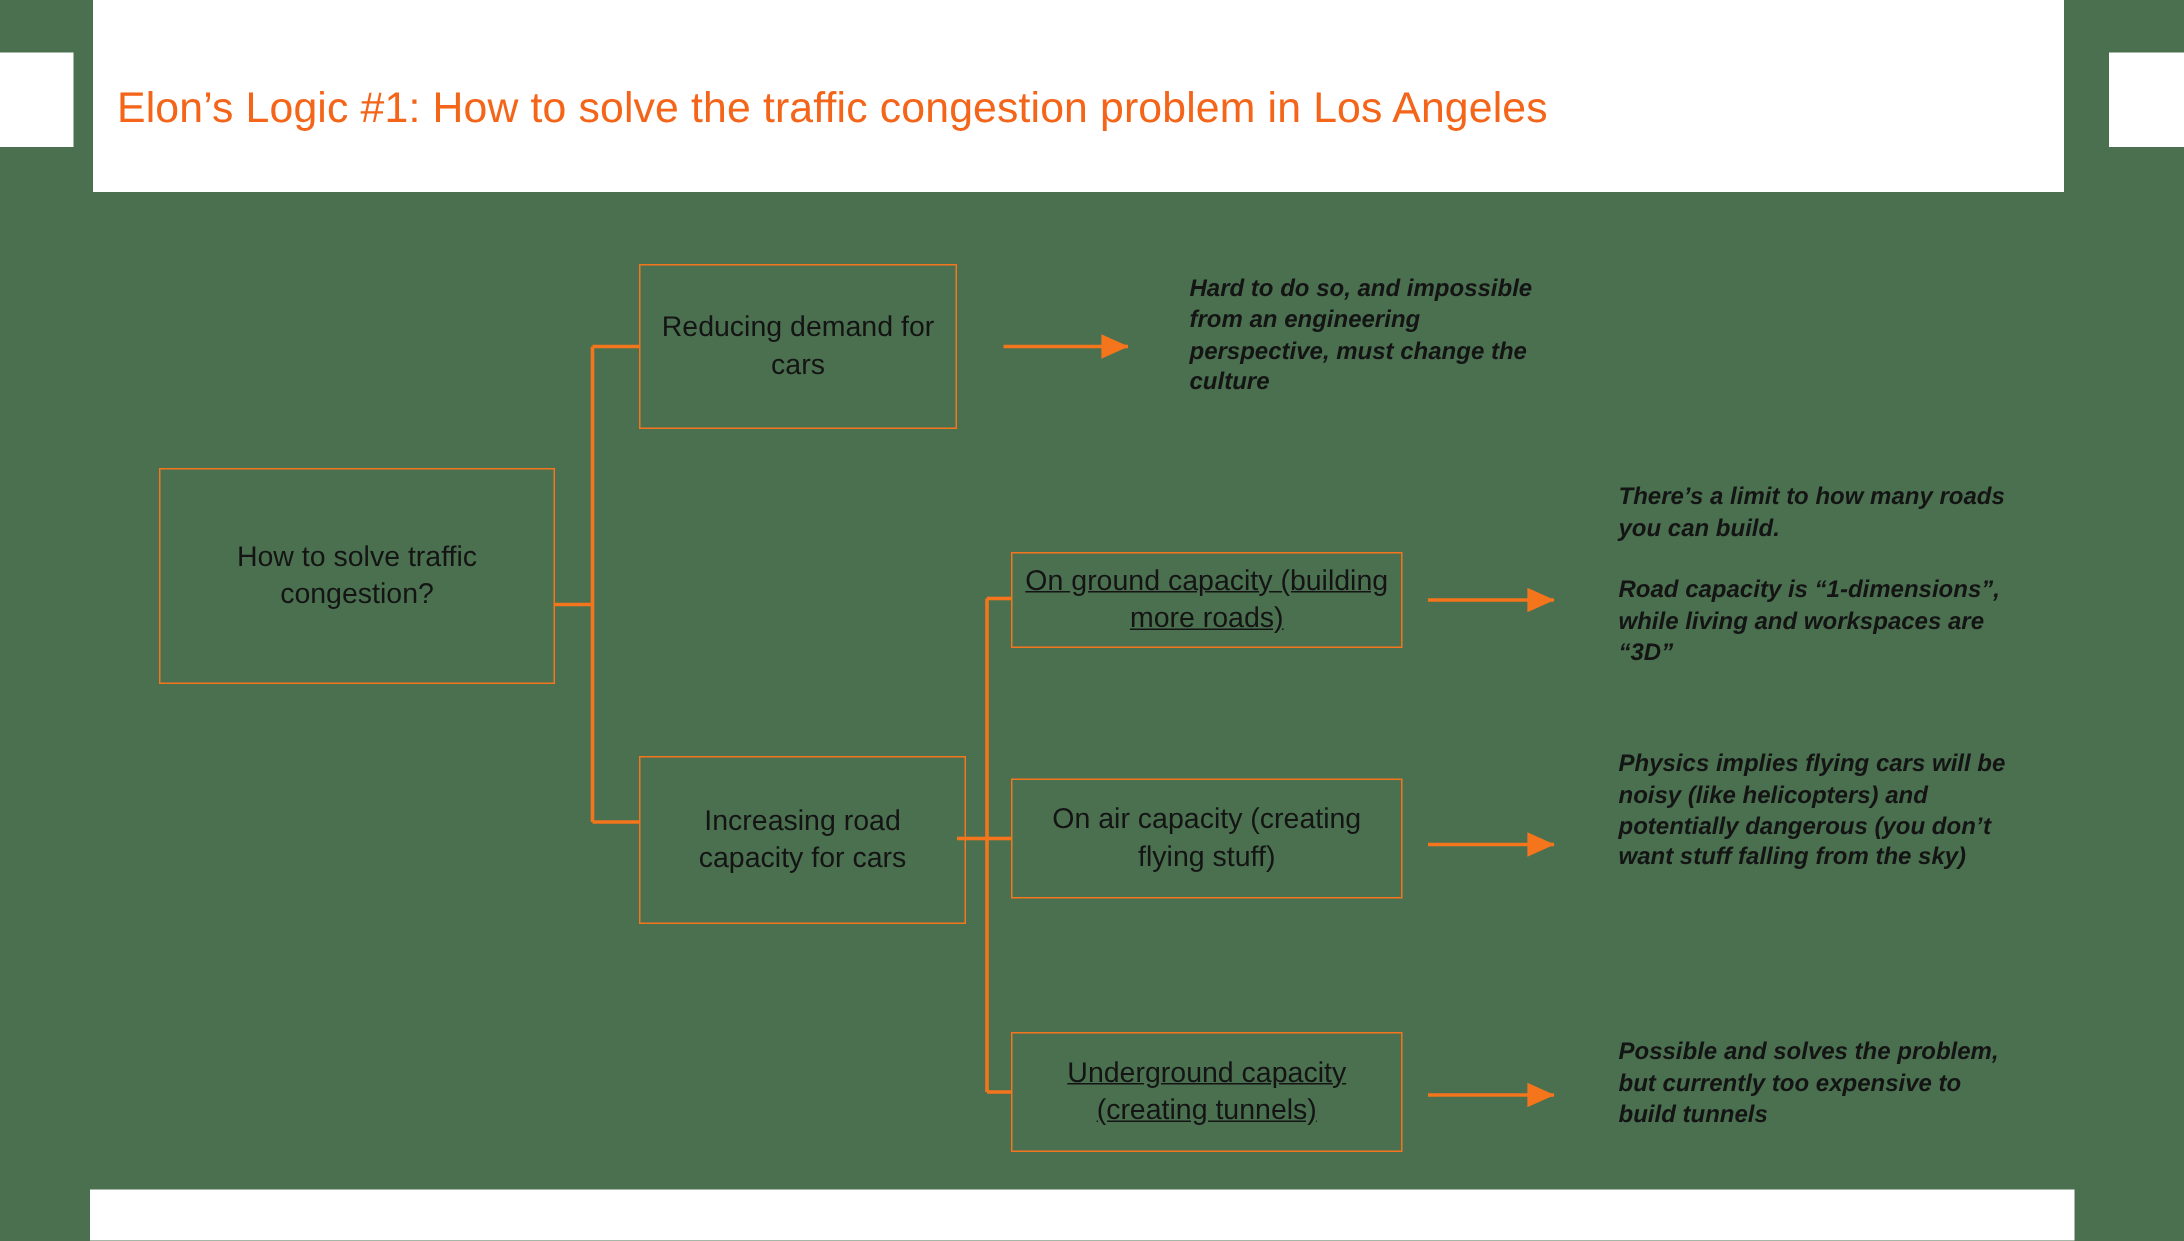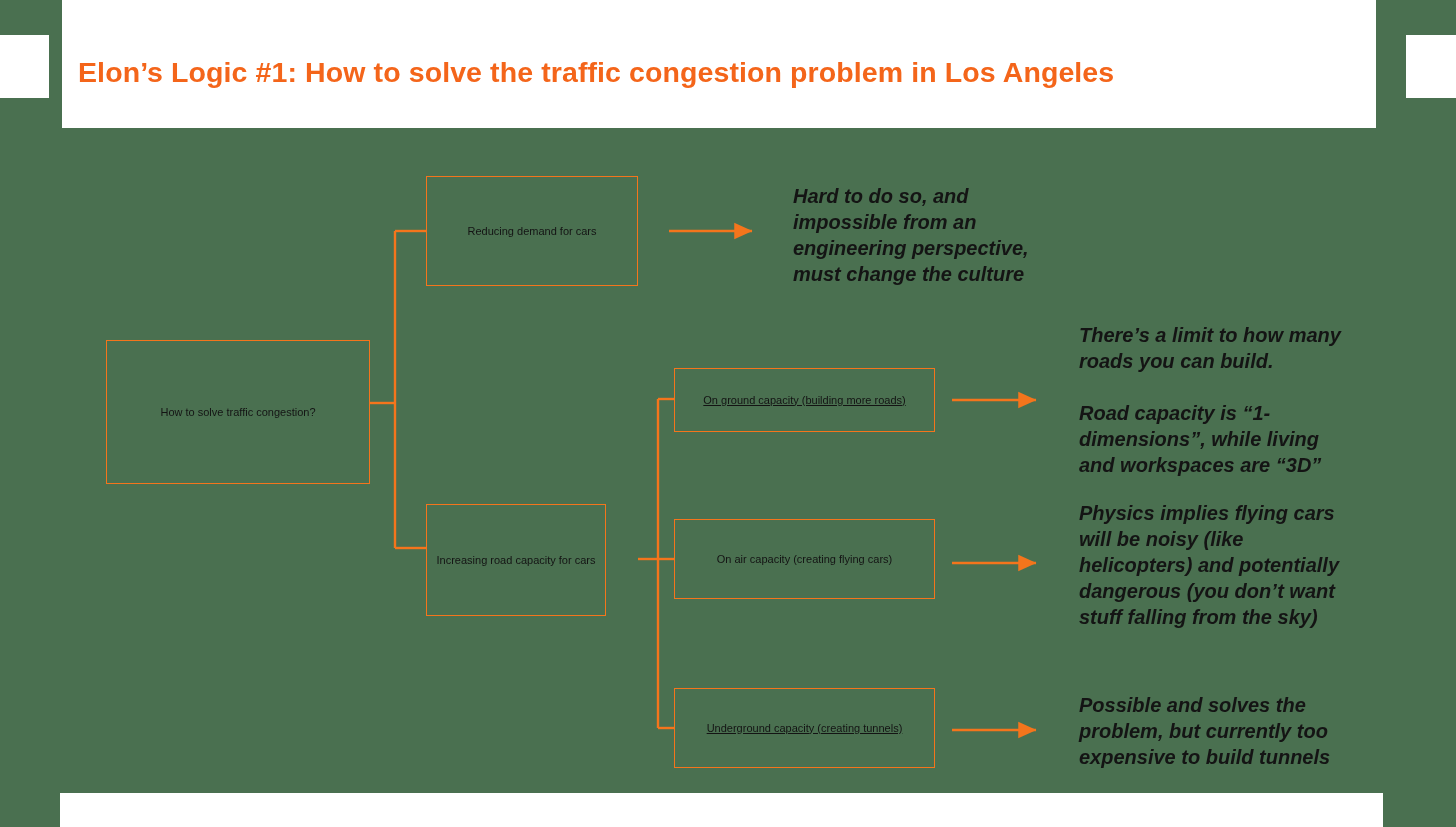--- a/index.html
+++ b/index.html
@@ -27,21 +27,21 @@
   #header-band  { left: 62px;  top: 0;     width: 1314px; height: 128px; }
   #footer-band  { left: 60px;  top: 793px; width: 1323px; height: 34px; }
 
   
   #page-title {
     position: absolute;
     left: 78px;
     top: 56px;
     width: 1260px;
     font-size: 28.5px;
-    font-weight: bold;
+    font-weight: normal;
     color: #f4651a;
     letter-spacing: 0.1px;
     white-space: nowrap;
   }
 
   
   #diagram {
     position: absolute;
     left: 0;
     top: 0;
@@ -53,38 +53,38 @@
   .node {
     position: absolute;
     box-sizing: border-box;
     border: 1.6px solid #f4751c;
     background: transparent;
     display: flex;
     align-items: center;
     justify-content: center;
     text-align: center;
     color: #141414;
-    font-size: 11px;
+    font-size: 19px;
     line-height: 1.32;
     padding: 2px 8px;
   }
   .node span { display: block; }
 
-  #node-root        { left: 106px; top: 340px; width: 264px; height: 144px; }
+  #node-root        { left: 106px; top: 312px; width: 264px; height: 144px; }
   #node-demand      { left: 426px; top: 176px; width: 212px; height: 110px; }
-  #node-capacity    { left: 426px; top: 504px; width: 180px; height: 112px; }
+  #node-capacity    { left: 426px; top: 504px; width: 218px; height: 112px; }
   #node-ground      { left: 674px; top: 368px; width: 261px; height: 64px; text-decoration: underline; }
   #node-air         { left: 674px; top: 519px; width: 261px; height: 80px; }
   #node-underground { left: 674px; top: 688px; width: 261px; height: 80px; text-decoration: underline; }
 
   
   .annotation {
     position: absolute;
     color: #141414;
-    font-size: 20px;
+    font-size: 16px;
     font-style: italic;
     font-weight: bold;
     line-height: 1.30;
     white-space: pre-line;
   }
   #annot-demand      { left: 793px;  top: 183px; width: 246px; }
   #annot-ground      { left: 1079px; top: 322px; width: 266px; }
   #annot-air         { left: 1079px; top: 500px; width: 262px; }
   #annot-underground { left: 1079px; top: 692px; width: 260px; font-style: italic; }
 </style>
@@ -136,21 +136,21 @@
 
 <div class="node" id="node-capacity">
   <span>Increasing road capacity for cars</span>
 </div>
 
 <div class="node" id="node-ground">
   <span>On ground capacity (building more roads)</span>
 </div>
 
 <div class="node" id="node-air">
-  <span>On air capacity (creating flying cars)</span>
+  <span>On air capacity (creating flying stuff)</span>
 </div>
 
 <div class="node" id="node-underground">
   <span>Underground capacity (creating tunnels)</span>
 </div>
 
 <div class="annotation" id="annot-demand">Hard to do so, and impossible from an engineering perspective, must change the culture</div>
 
 <div class="annotation" id="annot-ground">There’s a limit to how many roads you can build.
 

